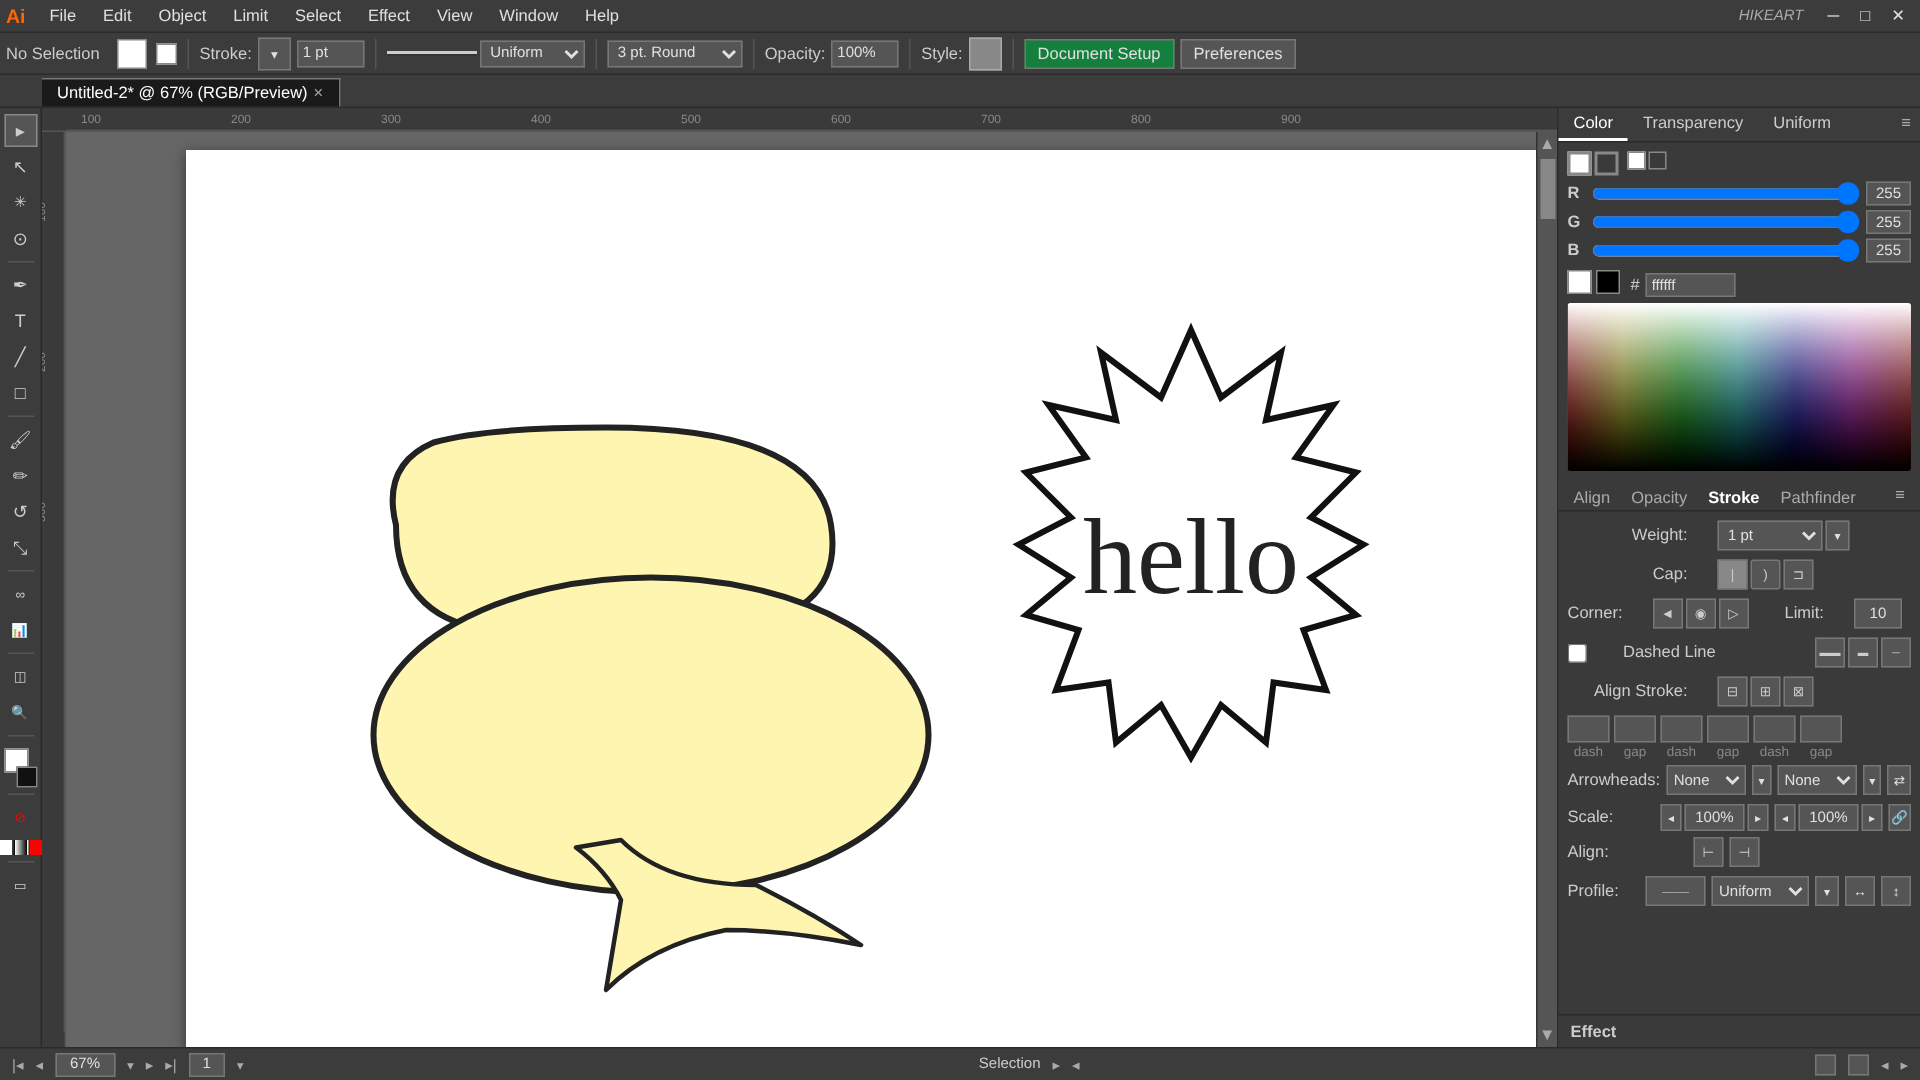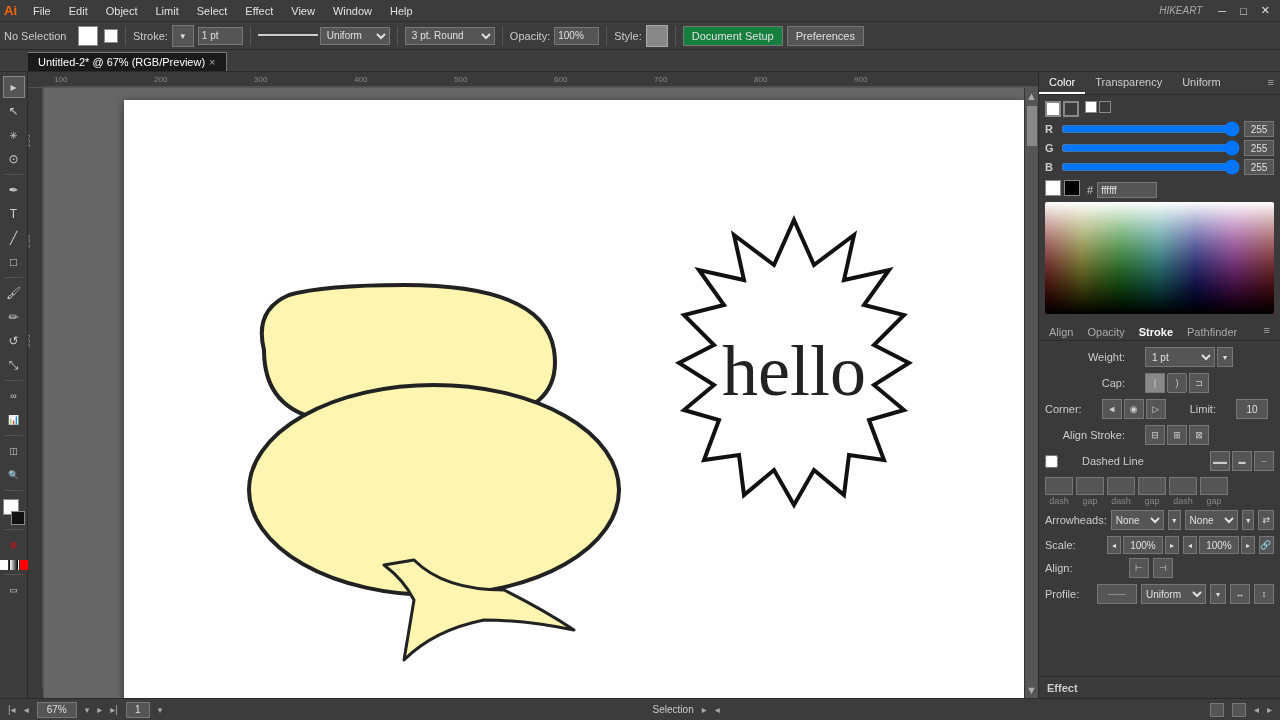--- a/index.html
+++ b/index.html
@@ -360,35 +360,35 @@
           <div class="icon-btn" title="Miter Join">◄</div>
           <div class="icon-btn" title="Round Join">◉</div>
           <div class="icon-btn" title="Bevel Join">▷</div>
         </div>
         <span style="margin-left:4px; font-size:11px; color:#ccc;">Limit:</span>
         <input class="limit-input" value="10" style="">
         <span class="x-btn">✕</span>
       </div>
 
       <div class="stroke-row">
-        <span class="stroke-label">Align Stroke:</span>
-        <div class="stroke-control">
-          <div class="icon-btn" title="Align Stroke to Center">⊟</div>
-          <div class="icon-btn" title="Align Stroke to Inside">⊞</div>
-          <div class="icon-btn" title="Align Stroke to Outside">⊠</div>
-        </div>
-      </div>
-
-      <div class="stroke-row">
         <input type="checkbox" class="dashed-checkbox" style="">
         <span style="color:#ccc; font-size:11px;">Dashed Line</span>
         <div style="margin-left:auto; display:flex; gap:2px;">
           <div class="icon-btn" style="font-size:7px;">▬▬</div>
           <div class="icon-btn" style="font-size:7px;">▬</div>
           <div class="icon-btn" style="font-size:7px;">─</div>
+        </div>
+      </div>
+
+      <div class="stroke-row">
+        <span class="stroke-label">Align Stroke:</span>
+        <div class="stroke-control">
+          <div class="icon-btn" title="Align Stroke to Center">⊟</div>
+          <div class="icon-btn" title="Align Stroke to Inside">⊞</div>
+          <div class="icon-btn" title="Align Stroke to Outside">⊠</div>
         </div>
       </div>
 
       <div style="padding: 0 0 4px 0;">
         <div class="dash-inputs">
           <input class="dash-input" placeholder="" value="" style="">
           <input class="dash-input" placeholder="" value="" style="">
           <input class="dash-input" placeholder="" value="" style="">
           <input class="dash-input" placeholder="" value="" style="">
           <input class="dash-input" placeholder="" value="" style="">

